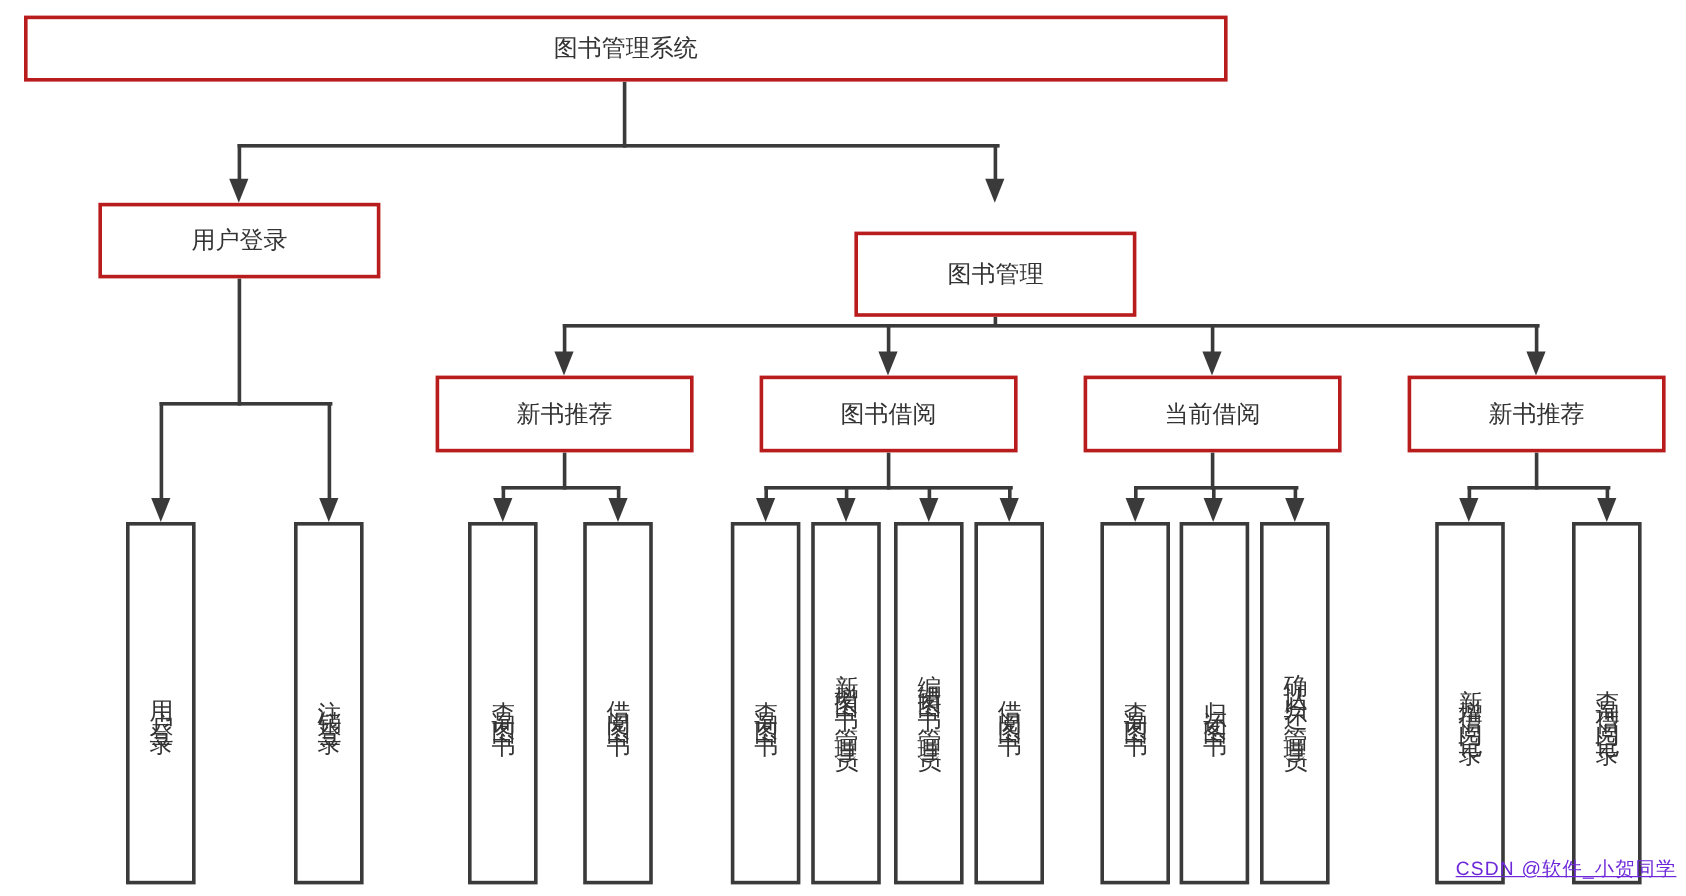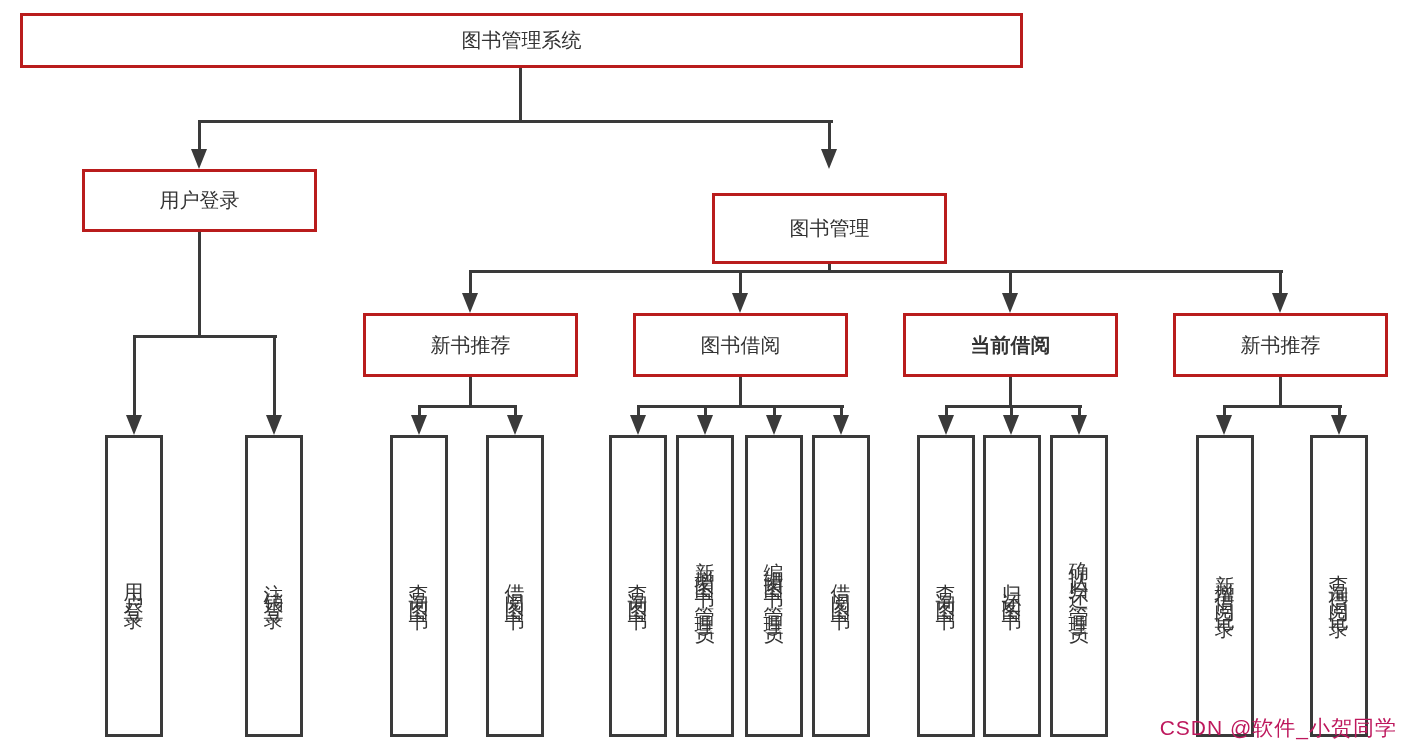--- a/index.html
+++ b/index.html
@@ -21,36 +21,36 @@
   }
   .vline{position:absolute;width:3px;background:#3a3a3a;z-index:1;}
   .hline{position:absolute;height:3px;background:#3a3a3a;z-index:1;}
   .arrow{
     position:absolute;width:0;height:0;z-index:1;
     border-left:8px solid transparent;border-right:8px solid transparent;
     border-top:20px solid #3a3a3a;
   }
   .watermark{
     position:absolute;top:714px;right:8px;z-index:3;
-    font-size:21px;color:#be185d;letter-spacing:1px;white-space:nowrap;
+    font-size:16px;color:#6d28d9;letter-spacing:1px;white-space:nowrap;text-decoration:underline;
   }
 </style>
 </head>
 <body>
 
 <div id="canvas">
 
   <div class="box" style="left:20px;top:13px;width:1003px;height:55px;">图书管理系统</div>
 
   <div class="box" style="left:82px;top:169px;width:235px;height:63px;">用户登录</div>
   <div class="box" style="left:712px;top:154px;width:235px;height:71px;margin-top:39px;">图书管理</div>
 
   <div class="box" style="left:633px;top:313px;width:215px;height:64px;">图书借阅</div>
   <div class="box" style="left:363px;top:313px;width:215px;height:64px;">新书推荐</div>
-  <div class="box" style="left:903px;top:313px;width:215px;height:64px;font-weight:bold;">当前借阅</div>
+  <div class="box" style="left:903px;top:313px;width:215px;height:64px;">当前借阅</div>
   <div class="box" style="left:1173px;top:313px;width:215px;height:64px;">新书推荐</div>
 
   <div class="leaf" style="left:105px;">用户登录</div>
   <div class="leaf" style="left:245px;">注销登录</div>
   <div class="leaf" style="left:390px;">查询图书</div>
   <div class="leaf" style="left:486px;">借阅图书</div>
   <div class="leaf" style="left:609px;">查询图书</div>
   <div class="leaf" style="left:676px;">新增图书（管理员）</div>
   <div class="leaf" style="left:745px;">编辑图书（管理员）</div>
   <div class="leaf" style="left:812px;">借阅图书</div>

